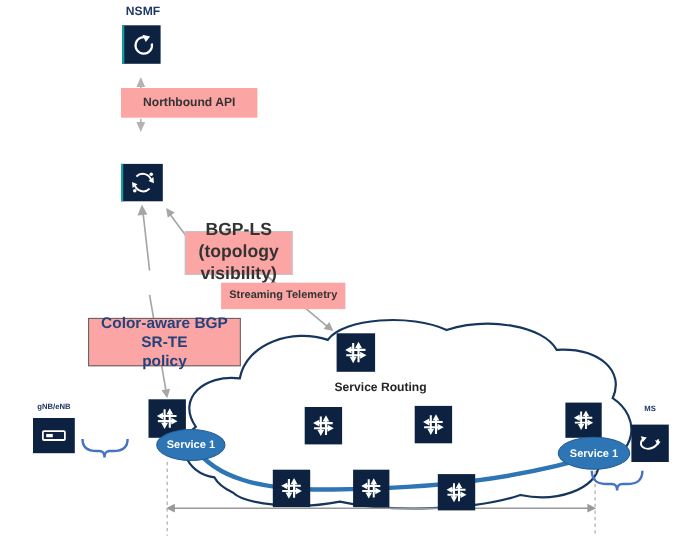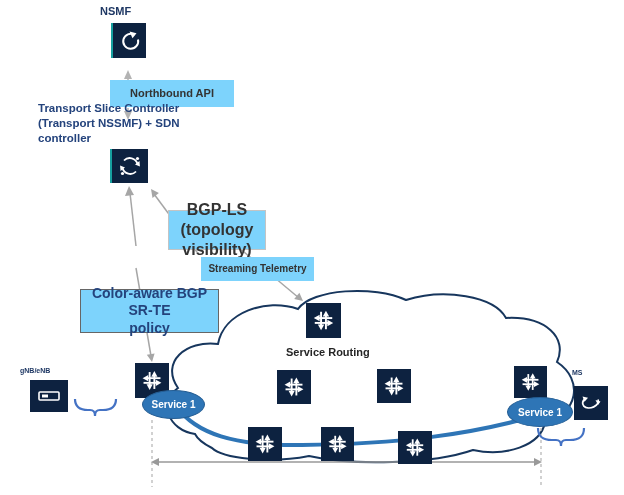--- a/index.html
+++ b/index.html
@@ -1,25 +1,25 @@
 <!DOCTYPE html>
 <html><head>
 <meta charset="utf-8">
 <style>
   html,body{margin:0;padding:0;background:#fff;}
   #stage{position:relative;width:624px;height:495px;background:#fff;overflow:hidden;
          font-family:"Liberation Sans", sans-serif;}
   #wires{position:absolute;left:0;top:0;z-index:1;}
-  .lblbox{position:absolute;z-index:3;background:#7dd3fc;display:flex;flex-direction:column;
+  .lblbox{position:absolute;z-index:3;background:#fca5a5;display:flex;flex-direction:column;
           align-items:center;justify-content:center;text-align:center;line-height:1.25;}
   .bluetxt{color:#24437c;font-weight:bold;}
   .darktxt{color:#333;font-weight:bold;}
   .navybox{position:absolute;z-index:4;background:#0d2240;display:flex;align-items:center;justify-content:center;}
   .teal-edge{border-left:2px solid #16a0a0;}
-  .freelabel{position:absolute;z-index:3;text-align:left;font-weight:bold;color:#1f3864;}
+  .freelabel{position:absolute;z-index:3;text-align:center;font-weight:bold;color:#1f3864;}
   .ellipse{position:absolute;z-index:5;border-radius:50%;background:#2e75b6;border:1.5px solid #255e94;
            display:flex;align-items:center;justify-content:center;color:#fff;font-weight:bold;font-size:10px;}
   .tiny{font-size:7px;letter-spacing:0;}
   svg{display:block;}
 </style>
 </head>
 <body>
 
 <svg width="0" height="0" style="position:absolute">
   <defs>
@@ -106,25 +106,20 @@
         <path d="M 18.5 7.8 A 7.5 7.5 0 1 0 22 12.5" fill="none" stroke="#fff" stroke-width="2"></path>
         <polygon points="13.5,4.5 20.5,6.2 16.5,11.2" fill="#fff"></polygon>
       </svg>
     </span>
   </div>
 
   <div class="lblbox" style="left:110px;top:80px;width:124px;height:27px;font-size:11px;">
     <span class="darktxt">Northbound API</span>
   </div>
 
-  <div class="freelabel" style="left:38px;top:101px;width:190px;font-size:11.5px;line-height:15px;color:#24437c;">
-    <span style="display:block">Transport Slice Controller</span>
-    <span style="display:block">(Transport NSSMF) + SDN</span>
-    <span style="display:block">controller</span>
-  </div>
 
   <div class="navybox teal-edge" style="left:110px;top:149px;width:36px;height:34px;">
     <span>
       <svg width="28" height="28" viewBox="0 0 28 28">
         <path d="M 8 8.5 A 8 8 0 0 1 21.5 12" fill="none" stroke="#fff" stroke-width="1.8"></path>
         <path d="M 20 19.5 A 8 8 0 0 1 6.5 16" fill="none" stroke="#fff" stroke-width="1.8"></path>
         <polygon points="23.5,9 19,12.5 23.9,14.5" fill="#fff"></polygon>
         <polygon points="4.5,19 9,15.5 4.1,13.5" fill="#fff"></polygon>
         <circle cx="21.5" cy="6.5" r="1.6" fill="#fff"></circle>
         <circle cx="6.5" cy="21.5" r="1.6" fill="#fff"></circle>

